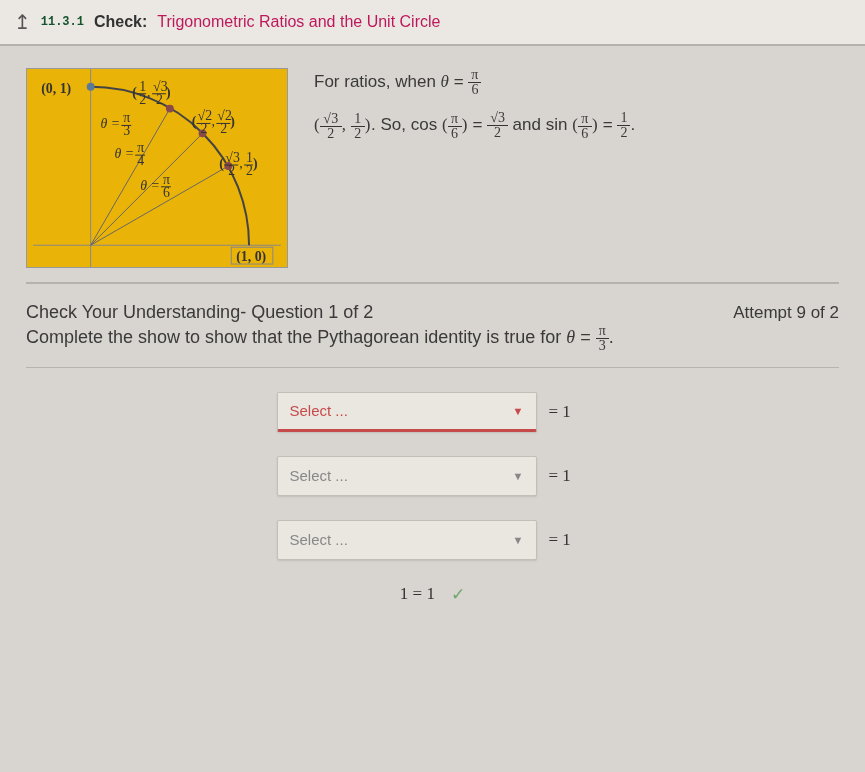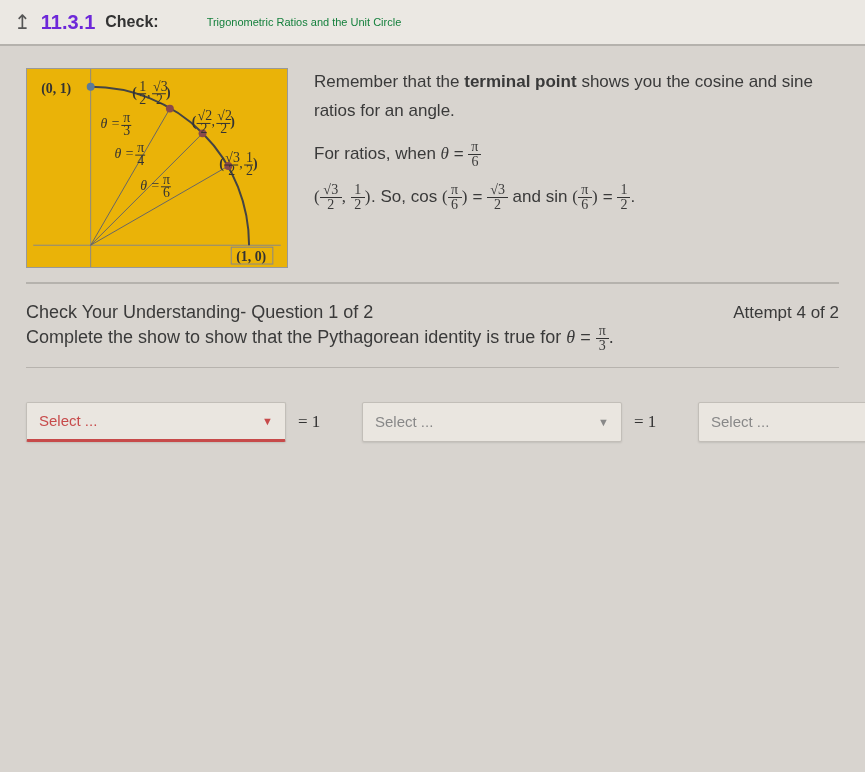--- a/index.html
+++ b/index.html
@@ -17,23 +17,23 @@
       padding: 10px 14px;
       display: flex;
       align-items: center;
       gap: 10px;
     }
     .back-arrow {
       font-size: 20px;
       color: #555;
       cursor: pointer;
     }
-    .header-num { font-weight: bold; color: #6d28d9; font-size: 20px; }
+    .header-num { font-weight: bold; color: #14532d; font-size: 12px; font-family: Liberation Mono, monospace; }
     .header-study { font-weight: bold; color: #333; font-size: 16px; }
-    .header-title { color: #15803d; font-size: 11px; margin-left: 38px; }
+    .header-title { color: #be185d; font-size: 16px; }
     .content { padding: 22px 26px; }
     .top-row { display: flex; gap: 26px; align-items: flex-start; }
     .diagram {
       width: 262px; height: 200px;
       background: #eab308;
       border: 1px solid #999;
       position: relative;
       flex-shrink: 0;
     }
     .diagram svg { width: 100%; height: 100%; display:block; }
@@ -46,21 +46,21 @@
     .frac { display:inline-block; vertical-align: middle; text-align:center; font-family:'Times New Roman',serif; line-height:1; }
     .frac .n { display:block; border-bottom:1px solid #333; padding:0 3px; font-size:14px;}
     .frac .d { display:block; padding:0 3px; font-size:14px;}
     .italic-theta { font-style: italic; font-family:'Times New Roman',serif; }
     .section-divider { border-top: 2px solid #b5b2ad; margin: 14px 0 18px 0; }
     .cyu-row { display:flex; justify-content: space-between; align-items: baseline; }
     .cyu-title { font-size: 18px; color:#3a3a3a; }
     .attempt { font-size: 17px; color:#3a3a3a; }
     .prompt { font-size: 18px; color:#3a3a3a; line-height:1.6; margin-bottom: 8px;}
     .thin-divider { border-top:1px solid #b7b3ae; margin: 14px 0 24px 0; }
-    .steps { display:flex; flex-direction: row; align-items:center; gap: 24px; }
+    .steps { display:flex; flex-direction: column; align-items:center; gap: 24px; }
     .step-row { display:flex; align-items:center; gap: 12px; }
     .select-box {
       width: 260px; height: 40px;
       background: #eae6e0;
       border: 1px solid #c2beb8;
       border-radius: 2px;
       display:flex; align-items:center; justify-content: space-between;
       padding: 0 12px;
       box-shadow: 0 1px 2px rgba(0,0,0,0.1);
     }
@@ -146,43 +146,40 @@
         <text x="105" y="97" class="d-text" font-size="11">4</text>
 
         <text x="108" y="122" class="d-text" font-style="italic">θ =</text>
         <text x="131" y="116" class="d-text" font-size="11">π</text>
         <line x1="129" y1="119" x2="139" y2="119" stroke="#333"></line>
         <text x="131" y="129" class="d-text" font-size="11">6</text>
       </svg>
     </div>
 
     <div class="explain">
-      <p>
-        <span>Remember that the </span><b>terminal point</b><span> shows you the cosine and sine ratios for an angle.</span>
-      </p>
       <p>
         <span>For ratios, when </span>
         <span class="italic-theta">θ</span> =
         <span class="frac"><span class="n">π</span><span class="d">6</span></span>
       </p>
       <p>
         <span class="math-inline">(<span class="frac"><span class="n">√3</span><span class="d">2</span></span>, <span class="frac"><span class="n">1</span><span class="d">2</span></span>)</span><span>. So, cos </span>
         <span class="math-inline">(<span class="frac"><span class="n">π</span><span class="d">6</span></span>)</span> =
         <span class="frac"><span class="n">√3</span><span class="d">2</span></span><span> and sin </span>
         <span class="math-inline">(<span class="frac"><span class="n">π</span><span class="d">6</span></span>)</span> =
         <span class="frac"><span class="n">1</span><span class="d">2</span></span>.
       </p>
     </div>
   </div>
 
   <div class="section-divider"></div>
 
   <div class="cyu-row">
     <div class="cyu-title">Check Your Understanding- Question 1 of 2</div>
-    <div class="attempt">Attempt 4 of 2</div>
+    <div class="attempt">Attempt 9 of 2</div>
   </div>
 
   <div class="prompt">
     <span>Complete the show to show that the Pythagorean identity is true for </span>
     <span class="italic-theta">θ</span> =
     <span class="frac"><span class="n">π</span><span class="d">3</span></span>.
   </div>
 
   <div class="thin-divider"></div>
 

